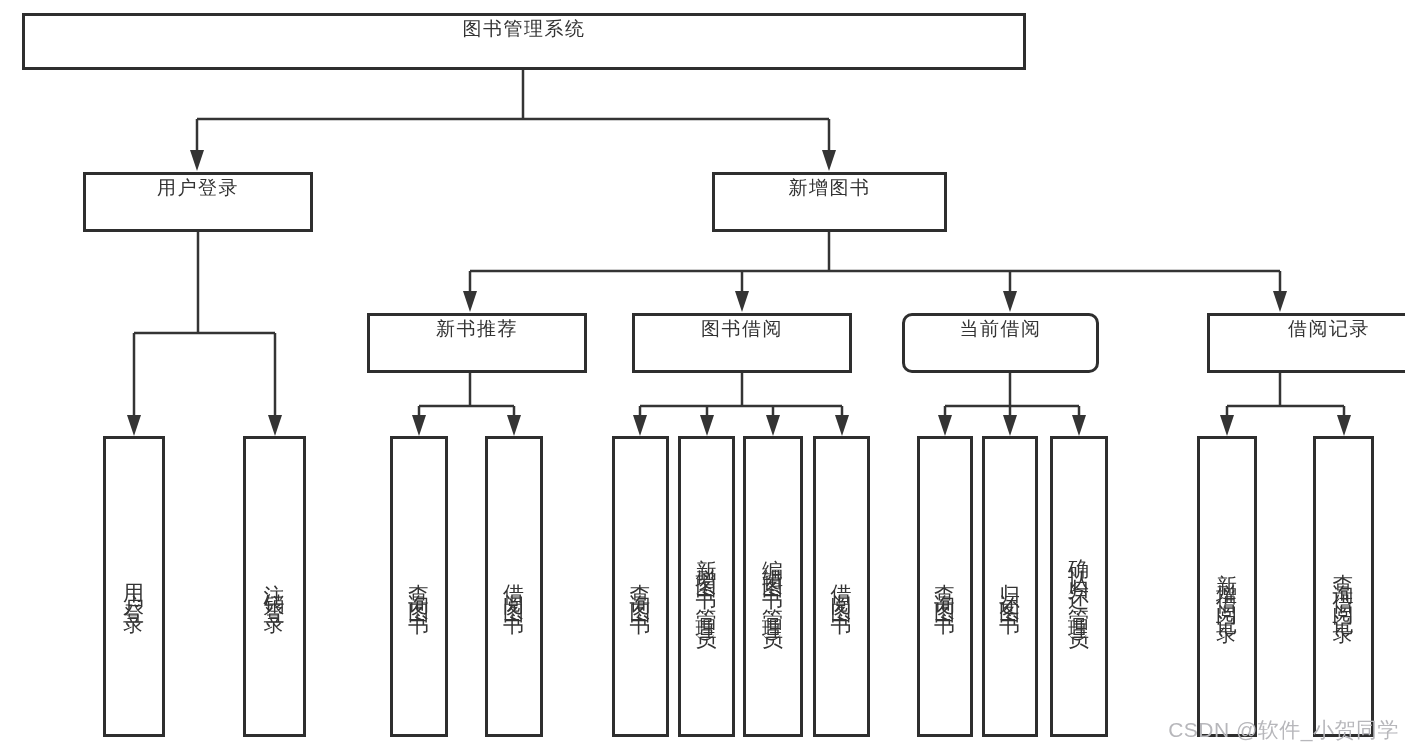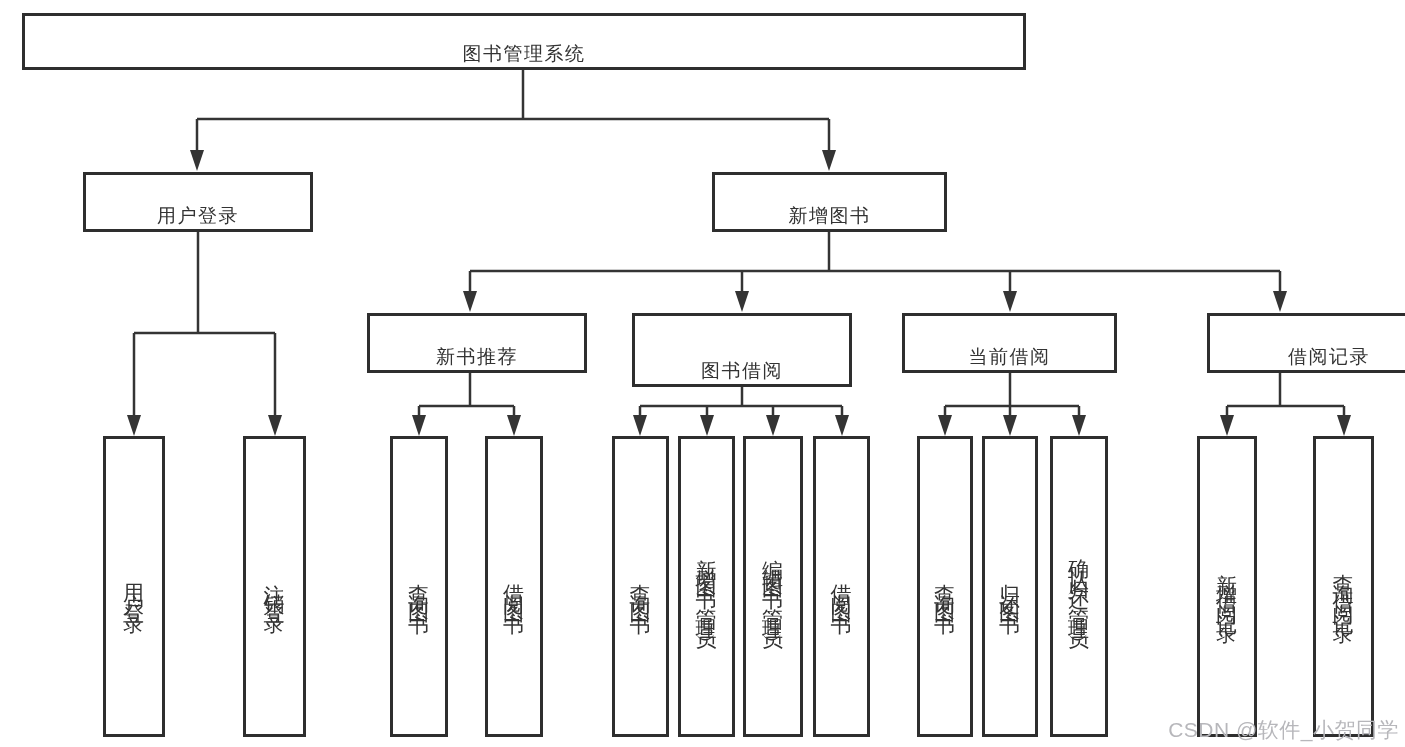--- a/index.html
+++ b/index.html
@@ -9,21 +9,21 @@
     background:#ffffff;
     font-family:"Liberation Sans","DejaVu Sans",sans-serif;
     overflow:hidden;
   }
   #wires{position:absolute;left:0;top:0;width:1405px;height:747px;}
   .box{
     position:absolute;
     box-sizing:border-box;
     background:#ffffff;
     border:3px solid #2e2e2e;
-    display:flex;align-items:flex-end;justify-content:center;
+    display:flex;align-items:flex-start;justify-content:center;
     color:#333333;
     z-index:2;
   }
   .hlabel{font-size:19px;letter-spacing:1.5px;white-space:nowrap;}
   .leaf{position:absolute;box-sizing:border-box;top:436px;height:301px;background:#fff;
         border:3px solid #2e2e2e;display:flex;align-items:center;justify-content:center;z-index:2;}
   .vtext{
     writing-mode:vertical-rl;
     text-orientation:mixed;
     font-size:21px;
@@ -121,24 +121,24 @@
   <div class="box" style="left:83px;top:172px;width:230px;height:60px;">
     <span class="hlabel">用户登录</span>
   </div>
   <div class="box" style="left:712px;top:172px;width:235px;height:60px;">
     <span class="hlabel">新增图书</span>
   </div>
 
   <div class="box" style="left:360px;top:313px;width:220px;height:60px;margin-left:7px;">
     <span class="hlabel">新书推荐</span>
   </div>
-  <div class="box" style="left:632px;top:313px;width:220px;height:74px;">
+  <div class="box" style="left:632px;top:313px;width:220px;height:60px;">
     <span class="hlabel">图书借阅</span>
   </div>
-  <div class="box" style="left:902px;top:313px;width:215px;height:60px;">
+  <div class="box" style="left:902px;top:313px;width:197px;height:60px;border-radius:10px;">
     <span class="hlabel">当前借阅</span>
   </div>
   <div class="box" style="left:1173px;top:313px;width:244px;height:60px;margin-left:34px;">
     <span class="hlabel">借阅记录</span>
   </div>
 
   <div class="leaf" style="left:103px;width:62px;">
     <span class="vtext">用户登录</span>
   </div>
   <div class="leaf" style="left:243px;width:63px;">

